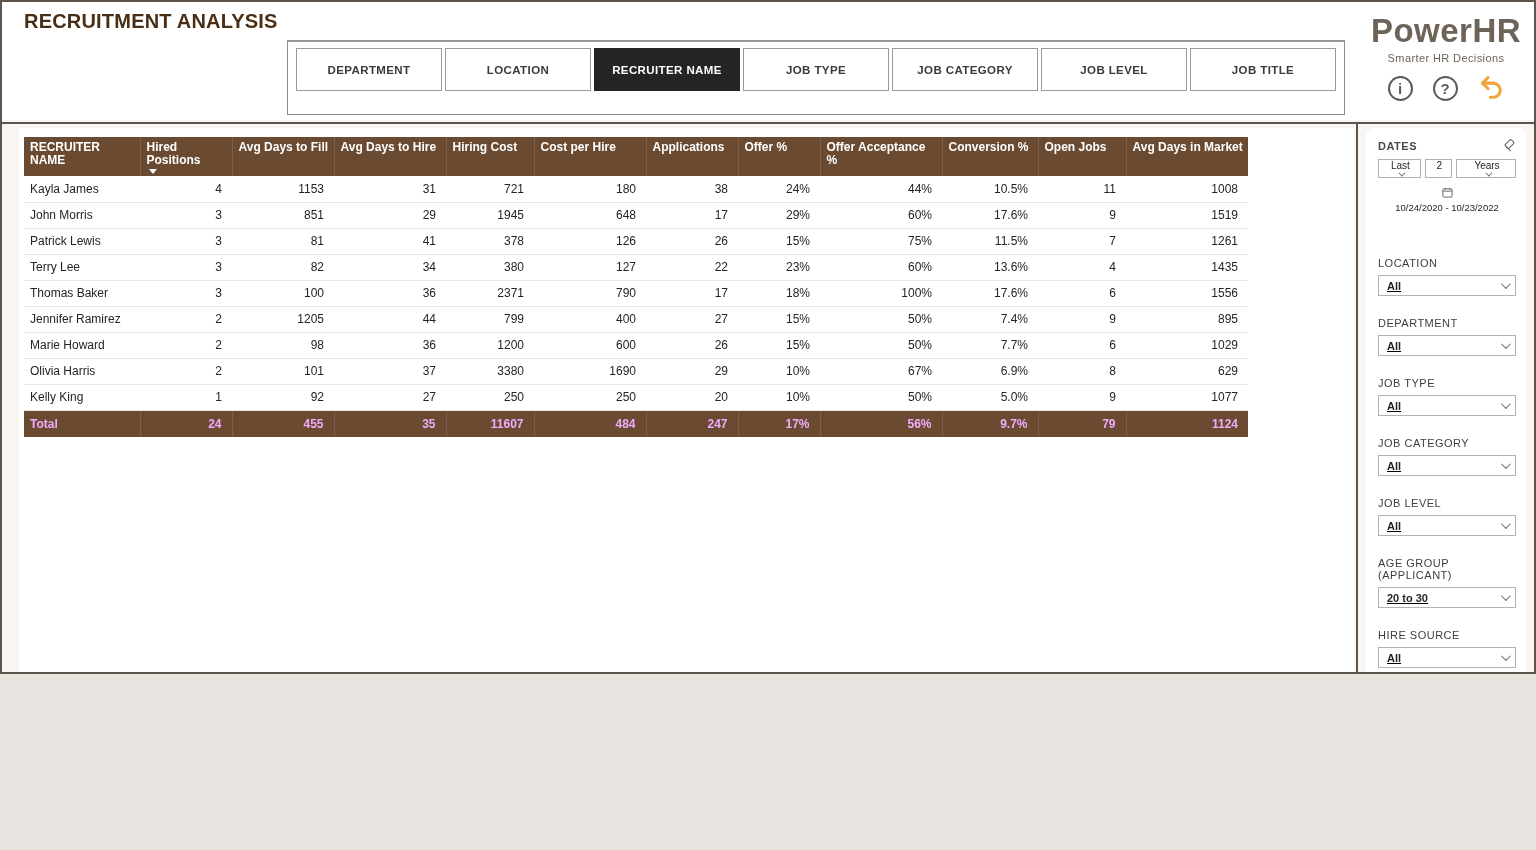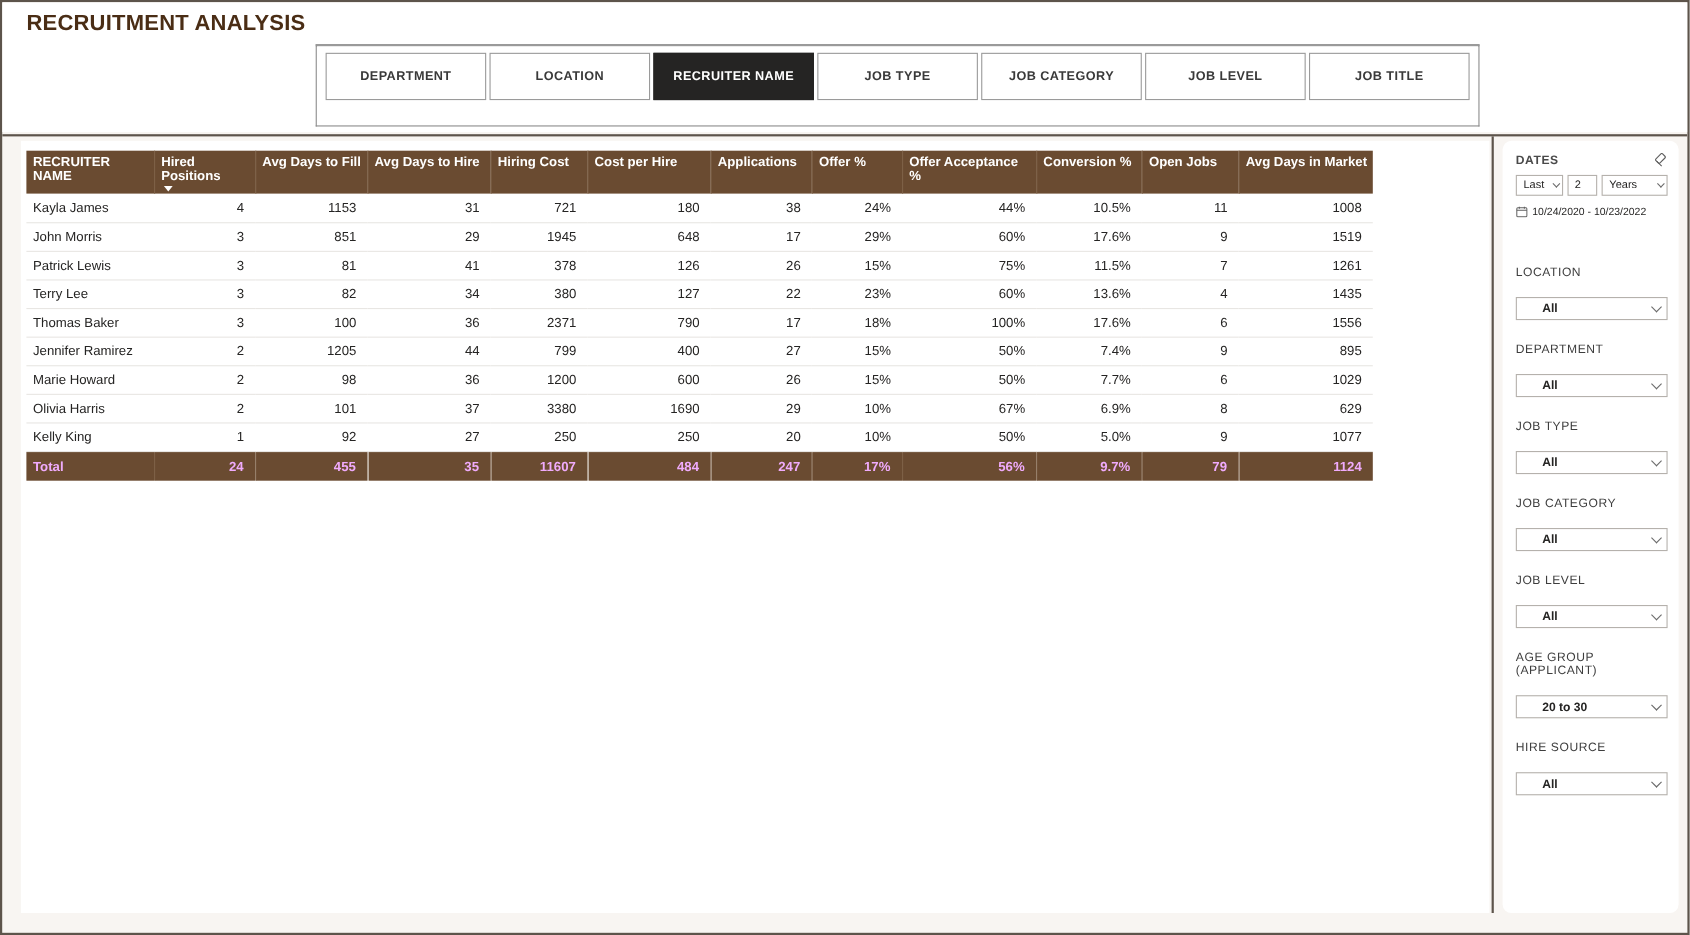--- a/index.html
+++ b/index.html
@@ -1,19 +1,19 @@
 <!DOCTYPE html>
 <html><head>
 <meta charset="utf-8">
 <style>
   * { margin:0; padding:0; box-sizing:border-box; }
   html,body { width:1536px; height:850px; }
   body { font-family:"Liberation Sans", sans-serif; background:#e9e6e2; }
 
-  .frame { position:relative; width:1536px; height:850px; background:#f8f5f2;
+  .frame { position:relative; width:1536px; height:674px; background:#f8f5f2;
            border:2px solid #5d544b; overflow:hidden; }
 
   
   .header { position:absolute; left:0; top:0; width:1532px; height:118px; background:#ffffff; }
   .page-title { position:absolute; left:22px; top:8px; font-size:20px; font-weight:bold;
                 color:#4a2d15; letter-spacing:0.2px; }
 
   .dim-panel { position:absolute; left:285px; top:38px; width:1058px; height:75px;
                background:#fff; border:1px solid #8c8c8c; border-top:2px solid #9a9a9a; }
   .dim-label { font-size:10px; color:#3a3a3a; margin:5px 0 0 9px; }
@@ -55,31 +55,31 @@
 
   
   .sidebar { position:absolute; left:1364px; top:126px; width:160px; height:702px;
              background:#ffffff; border-radius:8px; padding:11px 10px 0 12px; }
   .dates-head { display:flex; justify-content:space-between; align-items:center;gap:22px; }
   .flt-label { font-size:11px; font-weight:bold; color:#4a4a4a; letter-spacing:0.5px; }
   .eraser-btn { cursor:pointer; display:flex; align-items:center; }
   .dates-controls { display:flex; gap:4px; margin-top:7px; }
   .mini-box { height:19px; border:1px solid #b5b1ac; background:#fff; display:flex;
               align-items:center; justify-content:space-between; padding:0 4px 0 6px;
-              font-size:10px; color:#252423; cursor:pointer; }
+              font-size:10px; color:#252423; cursor:pointer;flex-direction:column; }
   .mini-box.val { justify-content:flex-start; cursor:text; }
   .dates-range { display:flex; align-items:center; gap:4px; margin-top:9px;
-                 font-size:9.5px; color:#252423; }
+                 font-size:9.5px; color:#252423;flex-direction:column; }
 
   .filters { margin-top:44px; }
   .filter-group { margin-bottom:21px; }
   .filter-group .flt-label { font-weight:normal; color:#3e3e3e; }
-  .dropdown { margin-top:16px; height:21px; border:1px solid #b5b1ac; background:#fff;
+  .dropdown { margin-top:6px; height:21px; border:1px solid #b5b1ac; background:#fff;
               display:flex; align-items:center; justify-content:space-between;
-              padding:0 7px 0 23px; cursor:pointer; }
+              padding:0 7px 0 8px; cursor:pointer;text-decoration:underline; }
   .dropdown .val { font-size:11px; font-weight:bold; color:#252423; }
   .chev { width:7px; height:7px; border-right:1.4px solid #6a6a6a; border-bottom:1.4px solid #6a6a6a;
           transform:rotate(45deg) translateY(-2px); flex:none; }
   .chev.sm { width:5px; height:5px; }
 </style>
 </head>
 <body>
 
 <div class="frame">
 
@@ -91,20 +91,34 @@
           <button class="dim-btn">DEPARTMENT</button>
           <button class="dim-btn">LOCATION</button>
           <button class="dim-btn selected">RECRUITER NAME</button>
           <button class="dim-btn">JOB TYPE</button>
           <button class="dim-btn">JOB CATEGORY</button>
           <button class="dim-btn">JOB LEVEL</button>
           <button class="dim-btn">JOB TITLE</button>
         </div>
     </div>
 
+    <div class="brand">
+      <div class="brand-name">PowerHR</div>
+      <div class="brand-tag">Smarter HR Decisions</div>
+      <div class="brand-icons">
+        <div class="circle-icon">i</div>
+        <div class="circle-icon">?</div>
+        <span style="cursor:pointer;">
+          <svg width="27" height="27" viewBox="0 0 24 24" fill="none" stroke="#F0A43C" stroke-width="2.7" stroke-linecap="round" stroke-linejoin="round">
+            <path d="M9 4 L4 9 L9 14"></path>
+            <path d="M4 9 h9.5 a6.3 6.3 0 0 1 0 12.6 h-2.5"></path>
+          </svg>
+        </span>
+      </div>
+    </div>
   </div>
 
   <div class="hdiv"></div>
   <div class="vdiv"></div>
 
   <div class="main-card">
     <table class="grid">
       <colgroup id="gridCols">
           <col style="width: 116px;">
           <col style="width: 92px;">

